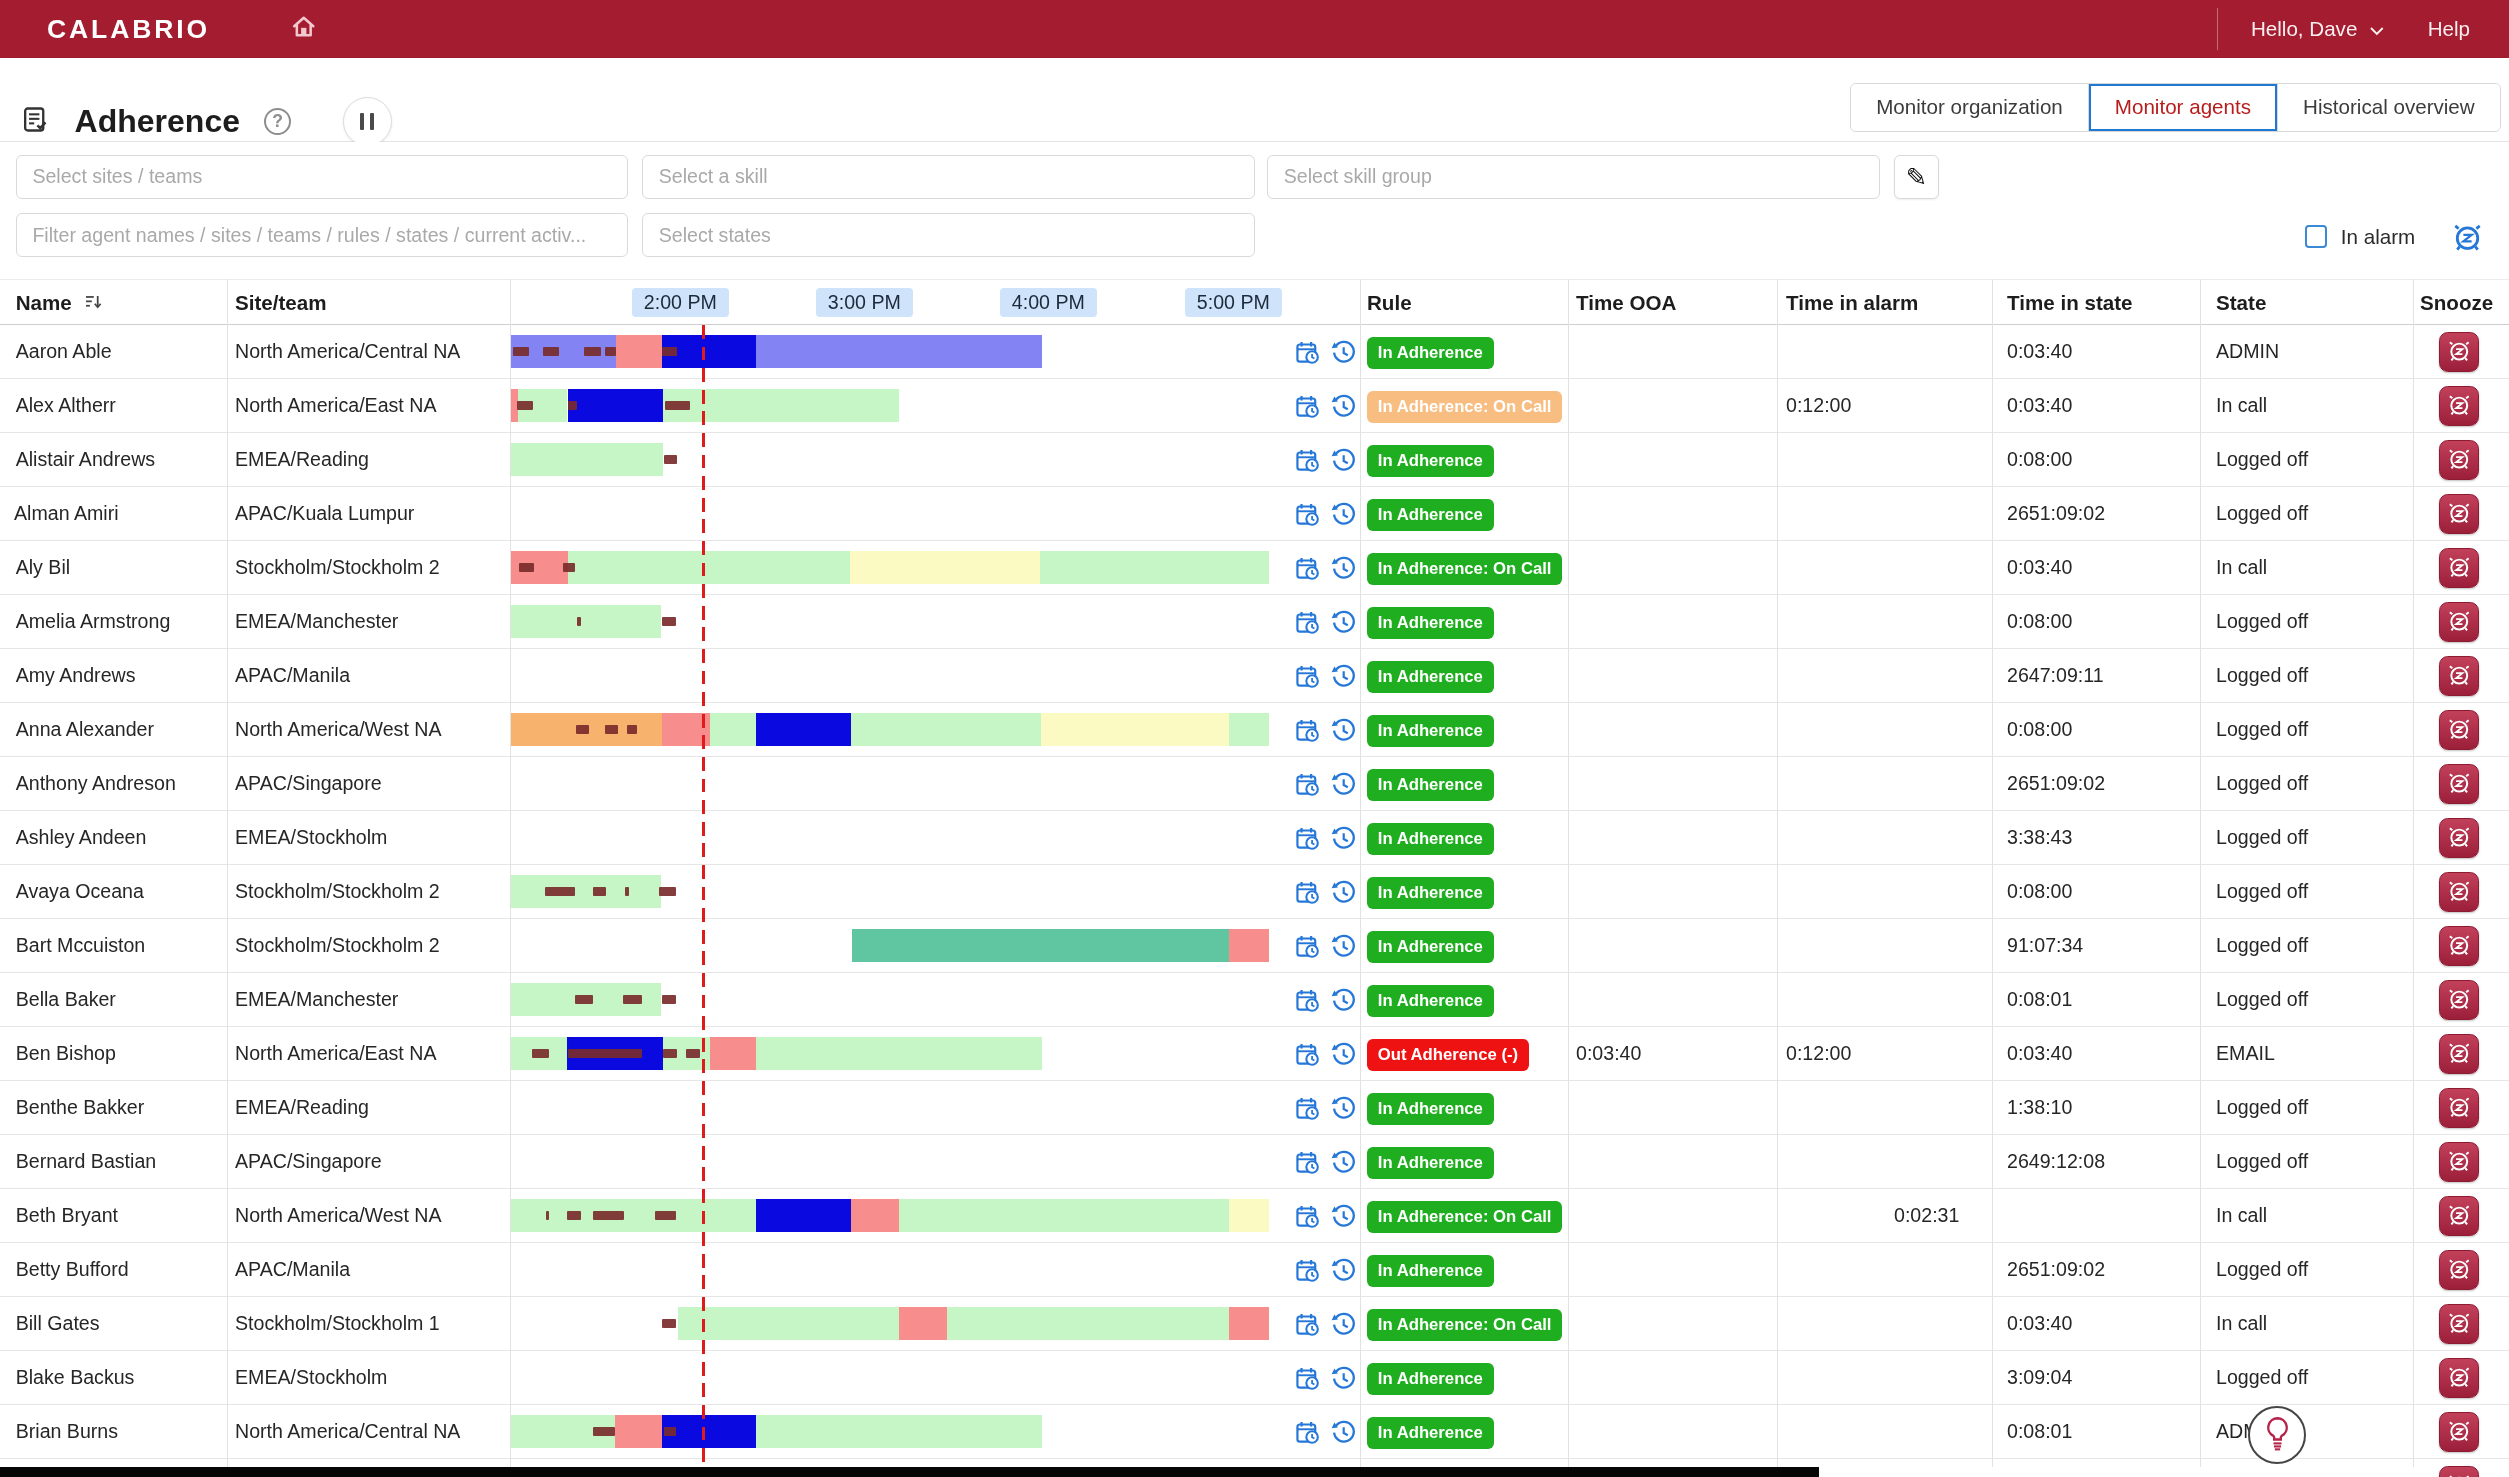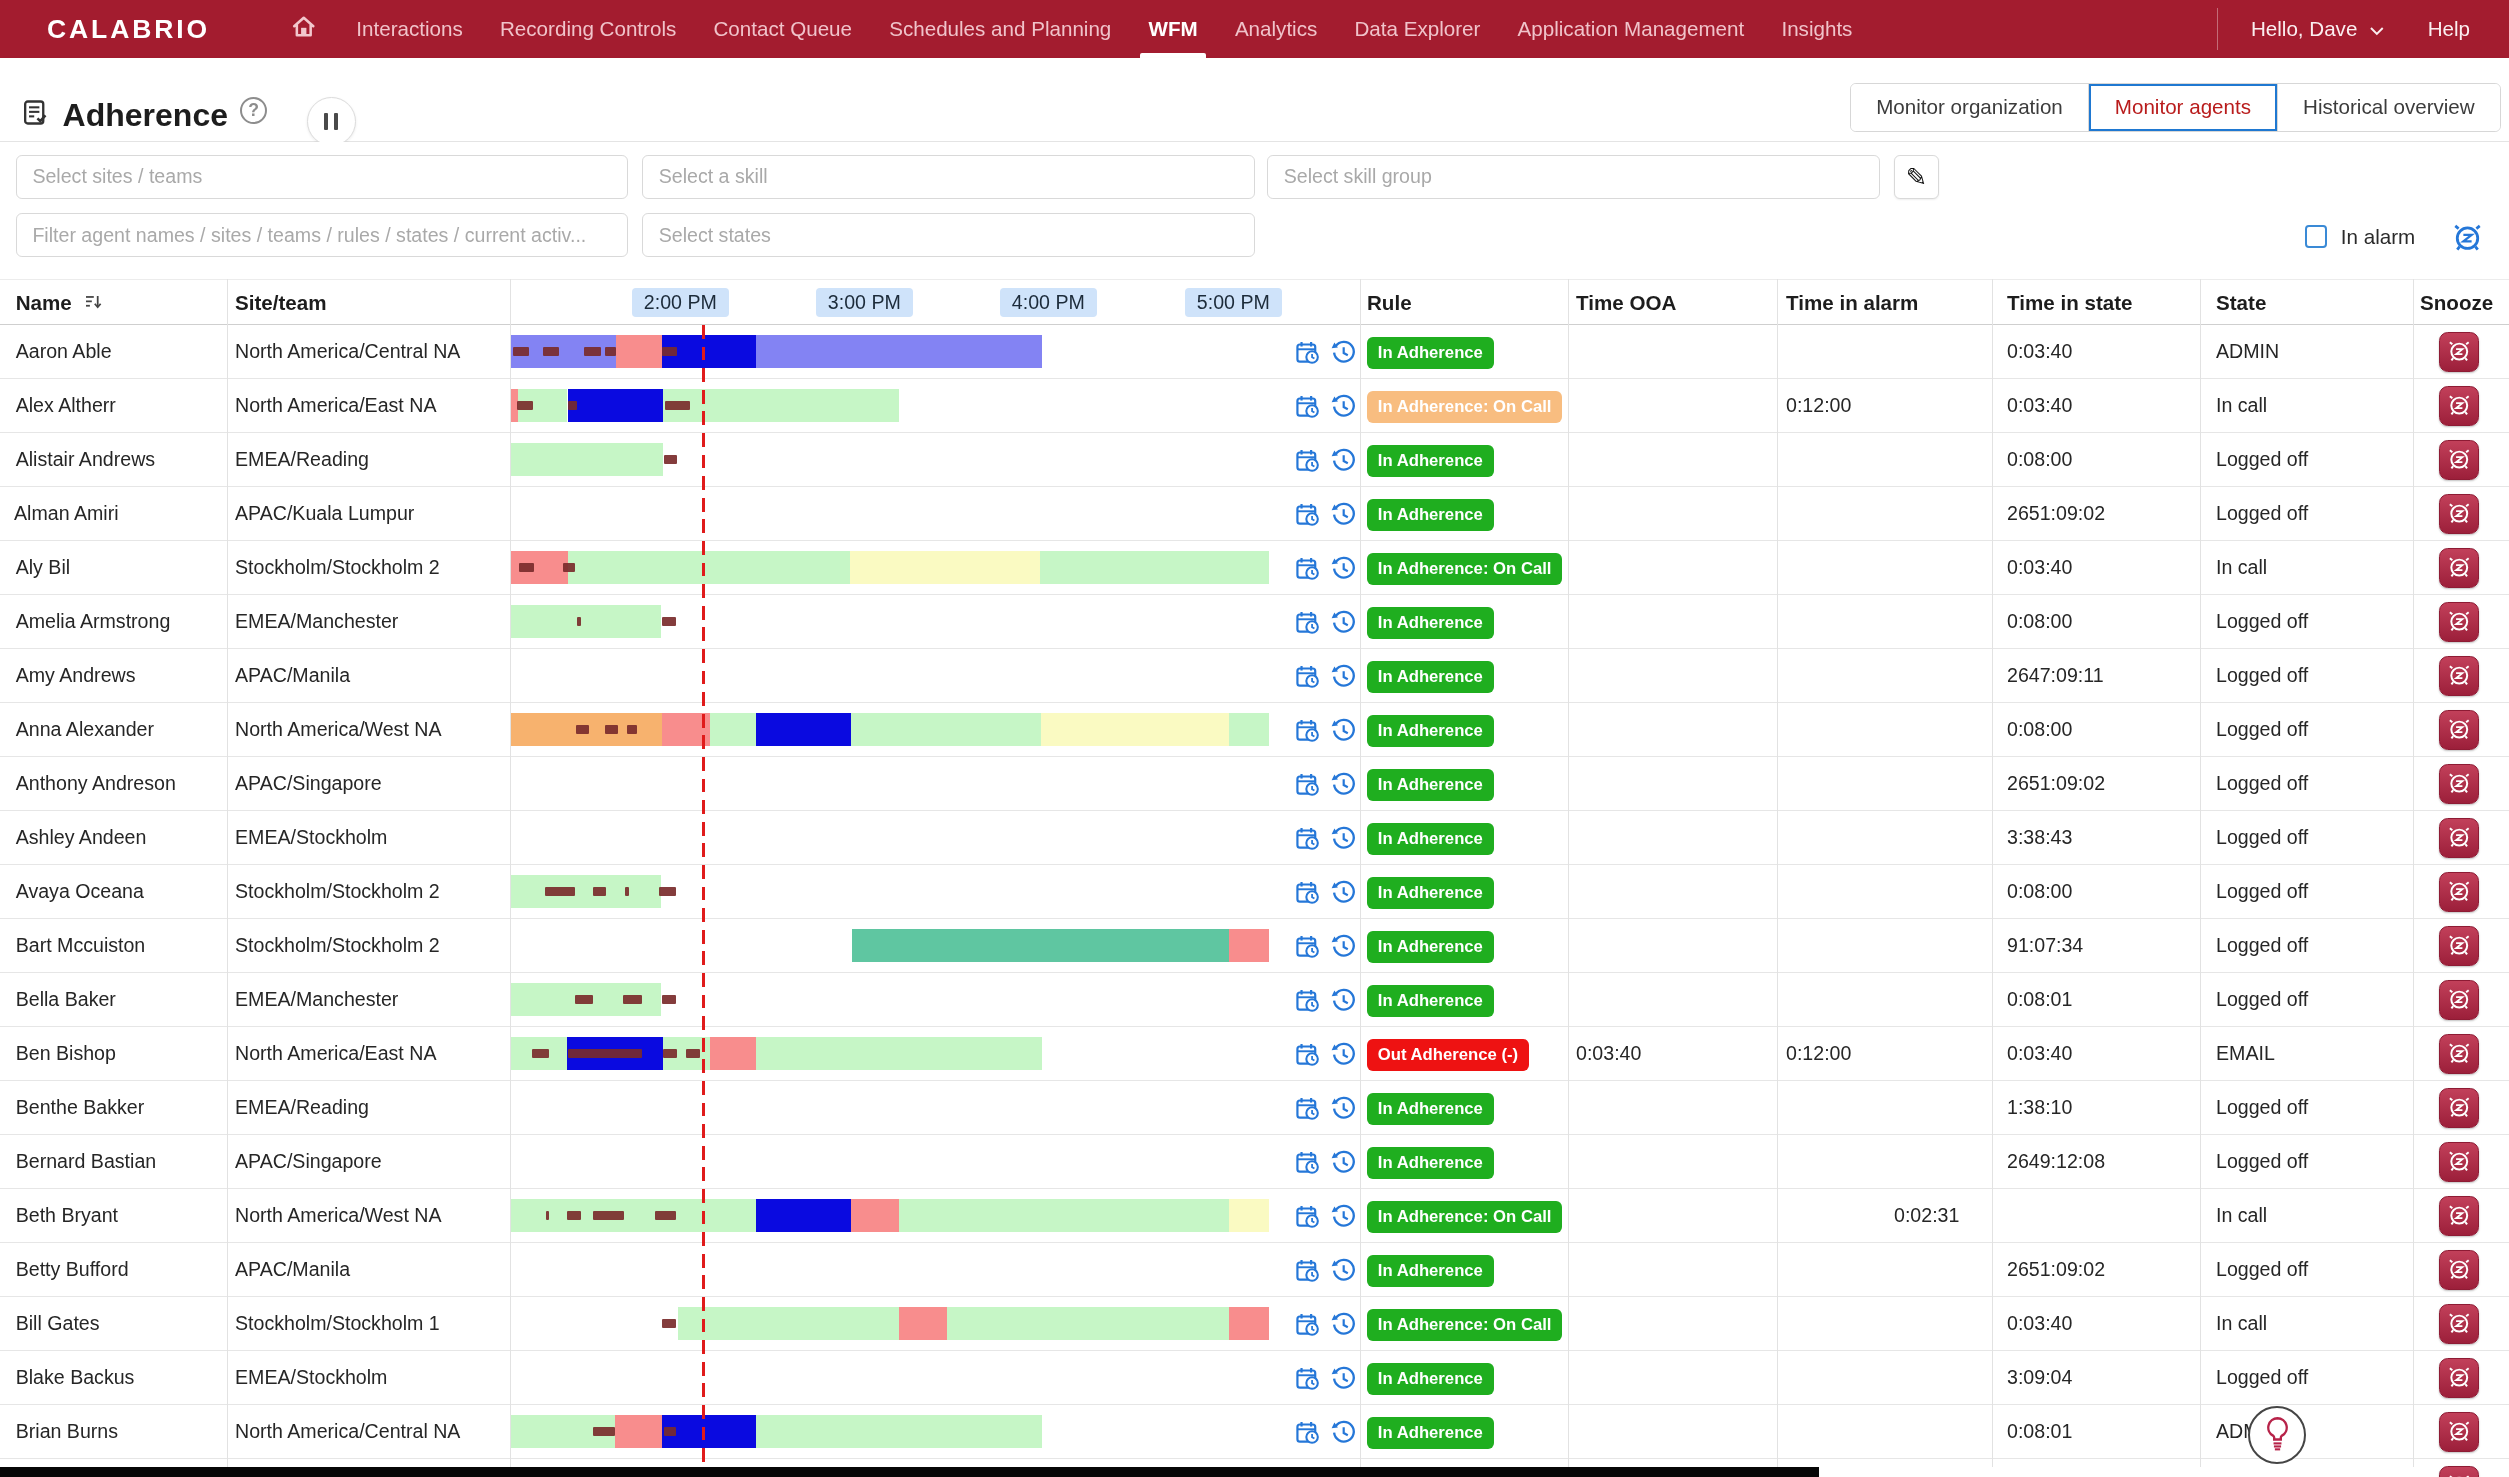--- a/index.html
+++ b/index.html
@@ -20,21 +20,21 @@
   .nav-item.active::after { content:""; position:absolute; left:9.8px; right:9.8px; bottom:0;
     height:4.9px; background:#fff; border-radius:2px 2px 0 0; }
   .nav-right { margin-left:auto; display:flex; align-items:stretch; }
   .nav-divider { width:1px; background:rgba(255,255,255,.35); margin:7.8px 0; }
   .nav-user { display:flex; align-items:center; gap:11.8px; padding:0 33px; font-size:20.6px; color:#fbeef0; cursor:pointer; }
   .nav-help { display:flex; align-items:center; padding:0 39px 0 9.8px; font-size:20.6px; color:#fbeef0; cursor:pointer; }
 
   
   .page-header { position:absolute; left:0; top:58px; width:2509px; height:84px; background:#fff;
     border-bottom:1px solid #e4e4e4; box-shadow:0 2px 4.9px rgba(0,0,0,.05); display:flex; align-items:center; }
-  .ph-left { display:flex; gap:12px; padding-left:19.6px;margin-top:44px; }
+  .ph-left { display:flex; align-items:center; gap:24px; padding-left:19.6px;margin-top:44px; }
   .page-title { font-size:32px; font-weight:700; color:#1d1d1d; }
   .help-circle { width:27.4px; height:27.4px; border:2px solid #8d8d8d; border-radius:50%;
     color:#8d8d8d; font-size:17.6px; font-weight:700; display:flex; align-items:center; justify-content:center; }
   .pause-btn { width:49px; height:49px; border-radius:50%; border:1px solid #dcdcdc; background:#fff;
     box-shadow:0 1px 2.9px rgba(0,0,0,.08); margin-left:27.4px; display:flex; align-items:center; justify-content:center; gap:5.9px; cursor:pointer; }
   .pause-bar { width:3.9px; height:17.6px; background:#4a4a4a; border-radius:1px; }
   .view-switch { position:absolute; right:7.8px; top:24.5px; display:flex; border:1px solid #d7d7d7; border-radius:5.9px; overflow:hidden; background:#fff; }
   .view-btn { padding:11.8px 25.5px; font-size:20.6px; color:#3c3c3c; background:#fff; border:none; cursor:pointer; white-space:nowrap; }
   .view-btn + .view-btn { border-left:1px solid #d7d7d7; }
   .view-btn.active { color:#b91c1c; box-shadow:inset 0 0 0 2px #1f78d1; }
@@ -91,31 +91,20 @@
   <div class="topnav">
     <div class="brand">CALABRIO</div>
     <div class="home-btn">
       <span>
         <svg width="25.5" height="25.5" viewBox="0 0 24 24">
             <path d="M3 11.5 L12 3.5 L21 11.5 M5.5 10 V20 H18.5 V10" fill="none" stroke="#f2c7cd" stroke-width="2.4" stroke-linecap="round" stroke-linejoin="round"></path>
             <rect x="9.5" y="13" width="5" height="7" fill="#f2c7cd"></rect>
           </svg>
       </span>
     </div>
-    <div class="nav-items" id="nav-items">
-        <div class="nav-item">Interactions</div>
-        <div class="nav-item">Recording Controls</div>
-        <div class="nav-item">Contact Queue</div>
-        <div class="nav-item">Schedules and Planning</div>
-        <div class="nav-item active">WFM</div>
-        <div class="nav-item">Analytics</div>
-        <div class="nav-item">Data Explorer</div>
-        <div class="nav-item">Application Management</div>
-        <div class="nav-item">Insights</div>
-      </div>
     <div class="nav-right">
       <div class="nav-divider"></div>
       <div class="nav-user">
         <span>Hello, Dave</span>
         <span>
           <svg width="15.7" height="9.8" viewBox="0 0 16 10">
               <polyline points="2,2 8,8 14,2" fill="none" stroke="#fbeef0" stroke-width="2"></polyline>
             </svg>
         </span>
       </div>

